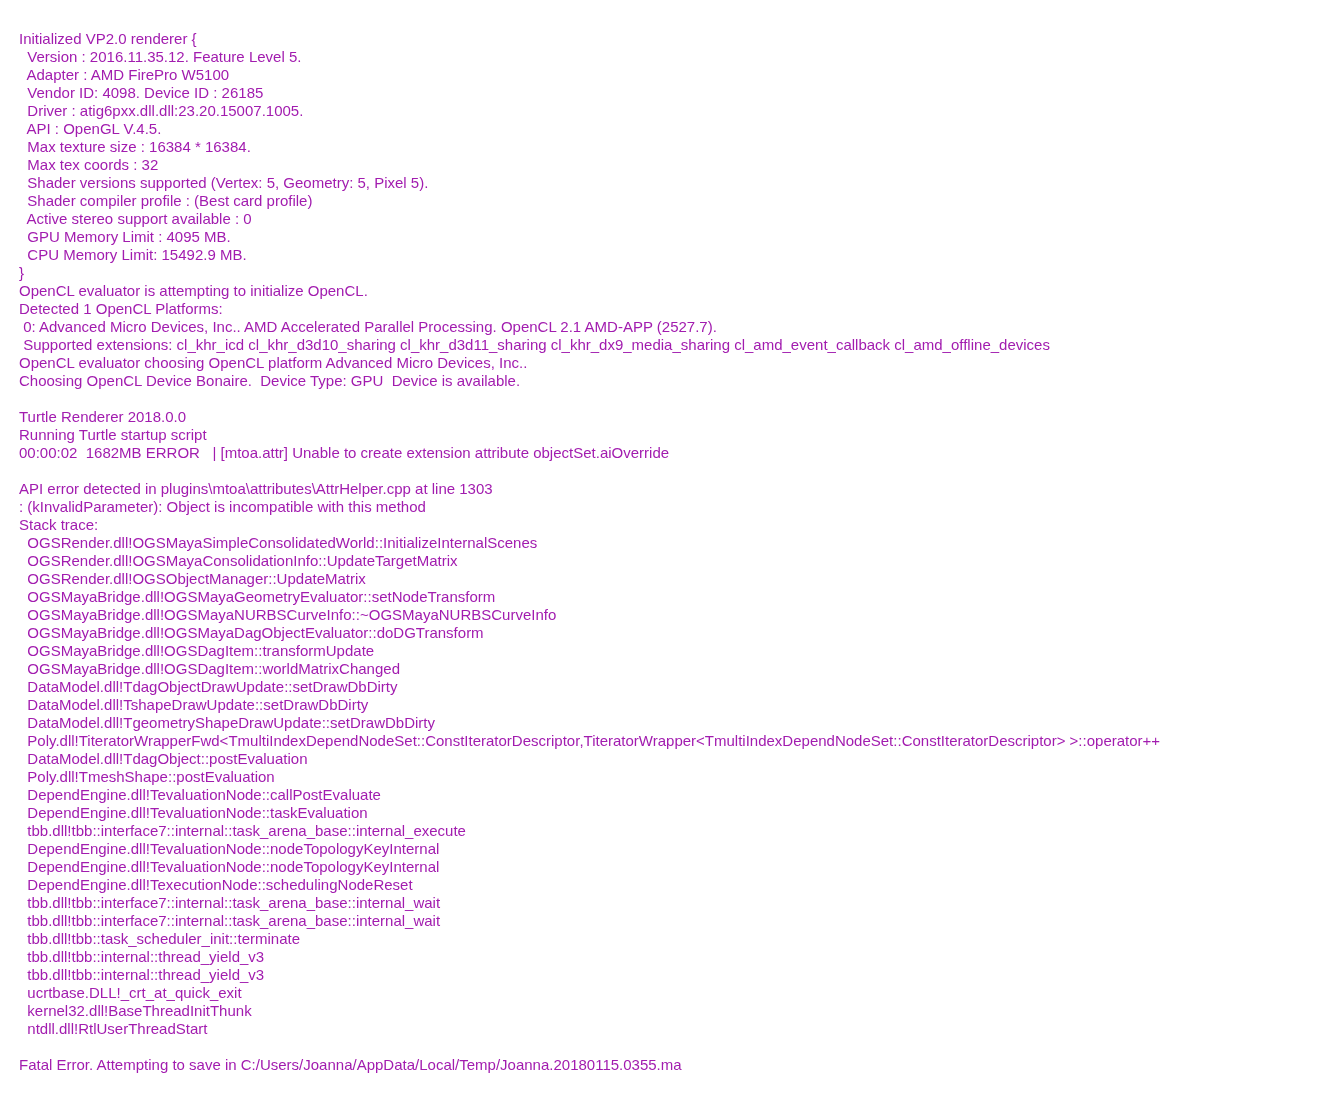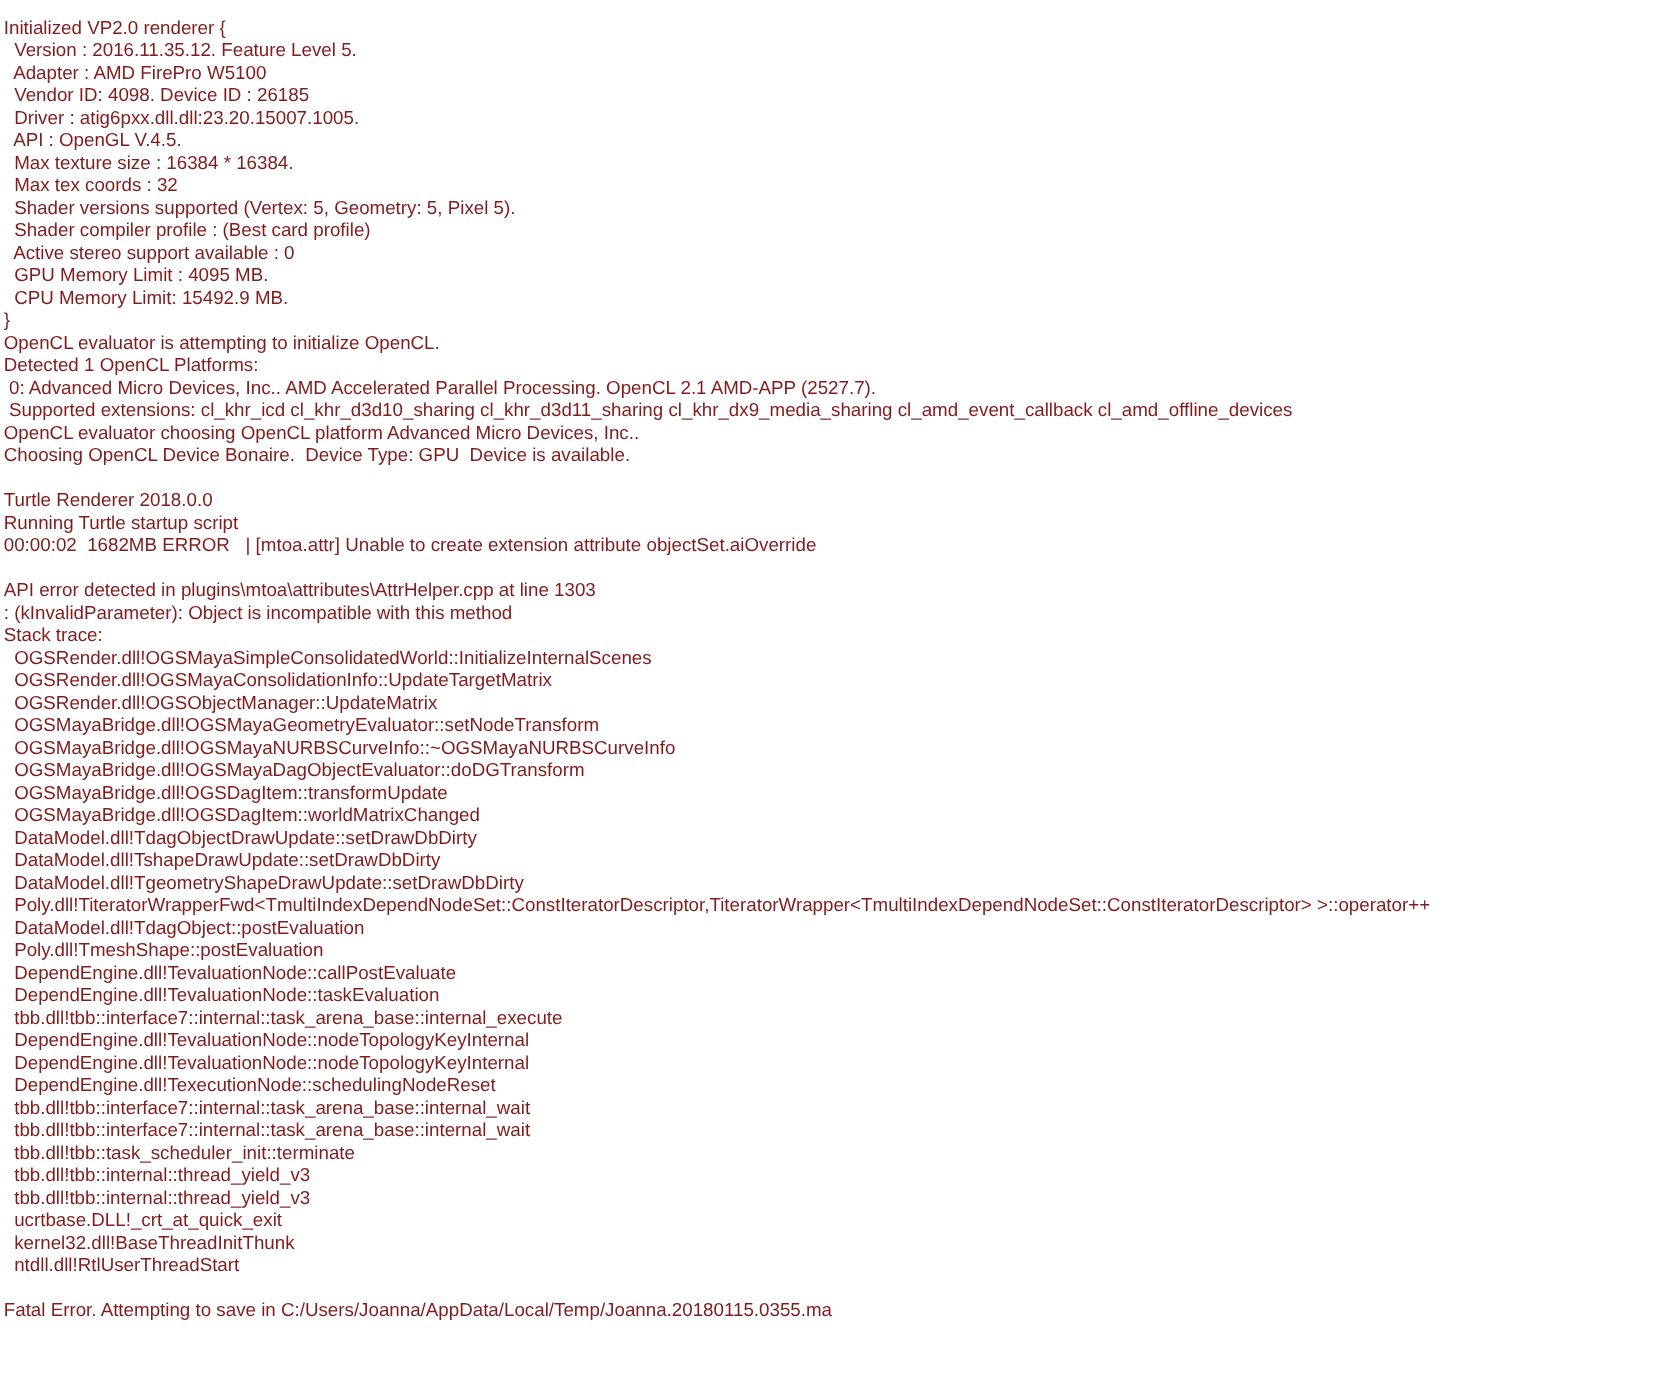--- a/index.html
+++ b/index.html
@@ -7,26 +7,26 @@
     padding: 0;
     background: #ffffff;
   }
   body {
     width: 1323px;
     height: 1099px;
     overflow: hidden;
     font-family: "Liberation Sans", "DejaVu Sans", sans-serif;
   }
   .log-output {
-    margin: 0;
+    margin: 16px;
     padding: 14px 0 0 3px;
     font-family: "Liberation Sans", "DejaVu Sans", sans-serif;
     font-size: 15px;
     line-height: 18px;
-    color: #7f1d1d;
+    color: #a21caf;
     white-space: pre;
   }
   .log-line {
     min-height: 18px;
   }
 </style>
 </head>
 <body>
 
 <main>

